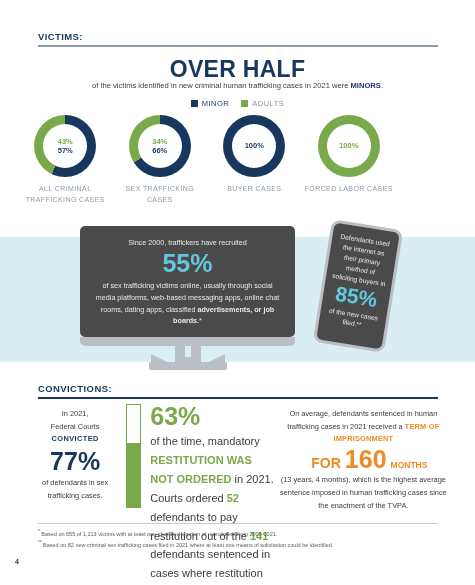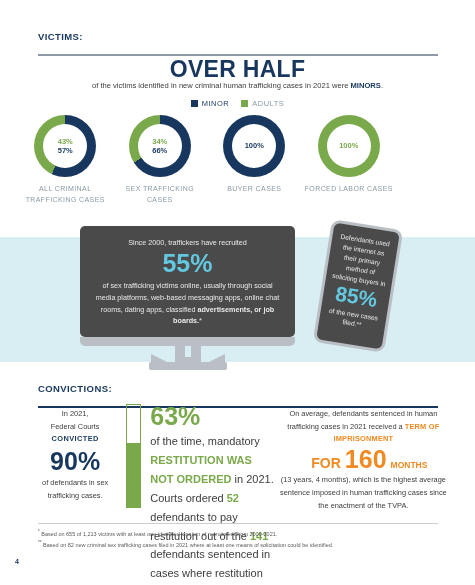--- a/index.html
+++ b/index.html
@@ -41,21 +41,21 @@
     position: absolute;
     left: 38px;
     width: 400px;
     z-index: 3;
   }
   .section-head .label {
     font-size: 9.5px;
     font-weight: bold;
     letter-spacing: 0.4px;
     color: #17375e;
-    padding-bottom: 12px;
+    padding-bottom: 3px;
   }
   .section-head .rule {
     height: 1.5px;
     background: #8e9aa5;
     width: 100%;
   }
   .section-head.convictions .rule { background: #17375e; }
 
   #victims-head { top: 31px; }
   #convictions-head { top: 383px; }
@@ -498,21 +498,21 @@
   </div>
 
   <div class="conv-row">
 
     <div class="conv-col-a">
       <div class="lead">
         <span>In 2021,</span><br>
         <span>Federal Courts</span><br>
         <b>CONVICTED</b>
       </div>
-      <div class="big">90%</div>
+      <div class="big">77%</div>
       <div class="tail">of defendants in sex trafficking cases.</div>
     </div>
 
     <div class="conv-col-b">
       <div class="bar-outline">
         <div class="bar-fill" id="bar-fill" style="height: 63%;"></div>
       </div>
       <div class="txt">
         <div class="big">63%</div>
         <div class="body">

